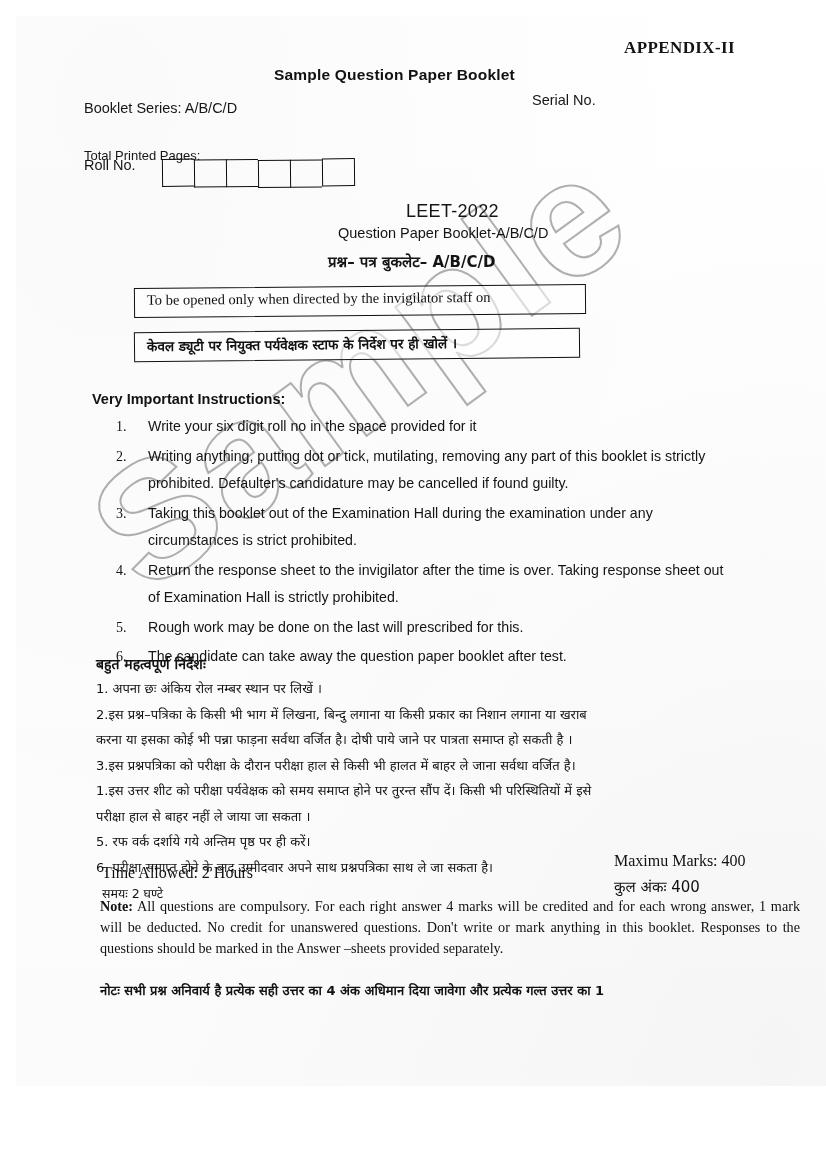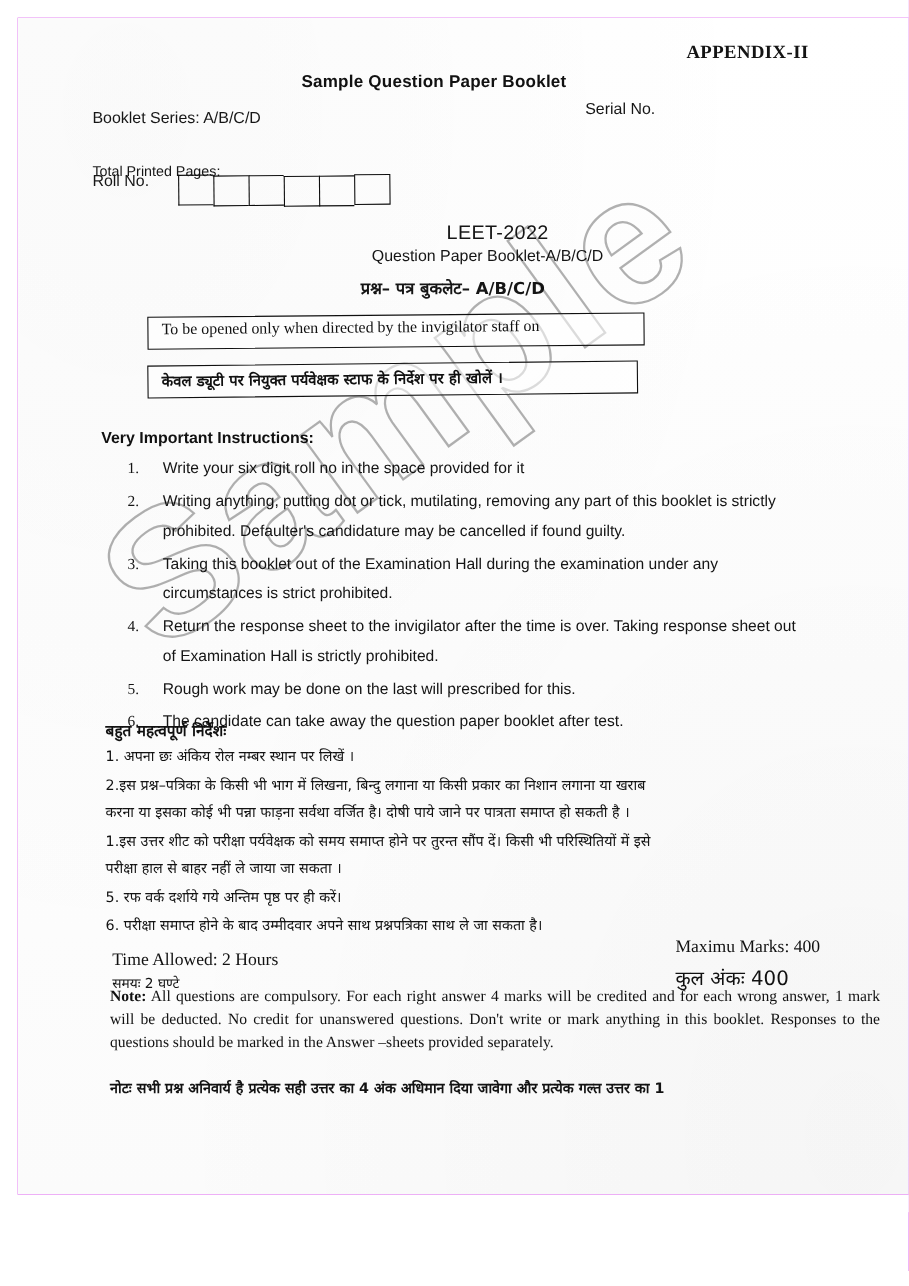--- a/index.html
+++ b/index.html
@@ -256,21 +256,21 @@
   }
   .max-marks {
     left: 598px; top: 836px;
     font-family: "Liberation Serif", serif;
     font-size: 16px;
     color: #111;
   }
   .max-marks-hi {
     left: 598px; top: 860px;
     font-family: "DejaVu Sans", sans-serif;
-    font-size: 18px;
+    font-size: 15px;
     color: #111;
   }
 
   .note-en {
     left: 84px; top: 880px;
     width: 700px;
     font-family: "Liberation Serif", serif;
     font-size: 14.2px;
     line-height: 21px;
     color: #111;
@@ -341,20 +341,21 @@
       <li><span class="num">4.</span><span>Return the response sheet to the invigilator after the time is over. Taking response sheet out of Examination Hall is strictly prohibited.</span></li>
       <li><span class="num">5.</span><span>Rough work may be done on the last will prescribed for this.</span></li>
       <li><span class="num">6.</span><span>The candidate can take away the question paper booklet after test.</span></li>
     </ul>
 
   <div class="abs hi-heading">बहुत महत्वपूर्ण निर्देशः</div>
   <div class="hi-list" id="hiList">
       <li>1. अपना छः अंकिय रोल नम्बर स्थान पर लिखें ।</li>
       <li>2.इस प्रश्न–पत्रिका के किसी भी भाग में लिखना, बिन्दु लगाना या किसी प्रकार का निशान लगाना या खराब</li>
       <li>करना या इसका कोई भी पन्ना फाड़ना सर्वथा वर्जित है। दोषी पाये जाने पर पात्रता समाप्त हो सकती है ।</li>
+      <li>3.इस प्रश्नपत्रिका को परीक्षा के दौरान परीक्षा हाल से किसी भी हालत में बाहर ले जाना सर्वथा वर्जित है।</li>
       <li>1.इस उत्तर शीट को परीक्षा पर्यवेक्षक को समय समाप्त होने पर तुरन्त सौंप दें। किसी भी परिस्थितियों में इसे</li>
       <li>परीक्षा हाल से बाहर नहीं ले जाया जा सकता ।</li>
       <li>5. रफ वर्क दर्शाये गये अन्तिम पृष्ठ पर ही करें।</li>
       <li>6. परीक्षा समाप्त होने के बाद उम्मीदवार अपने साथ प्रश्नपत्रिका साथ ले जा सकता है।</li>
     </div>
 
   <div class="abs time-allowed">Time Allowed: 2 Hours</div>
   <div class="abs time-allowed-hi">समयः 2 घण्टे</div>
   <div class="abs max-marks">Maximu Marks: 400</div>
   <div class="abs max-marks-hi">कुल अंकः 400</div>

